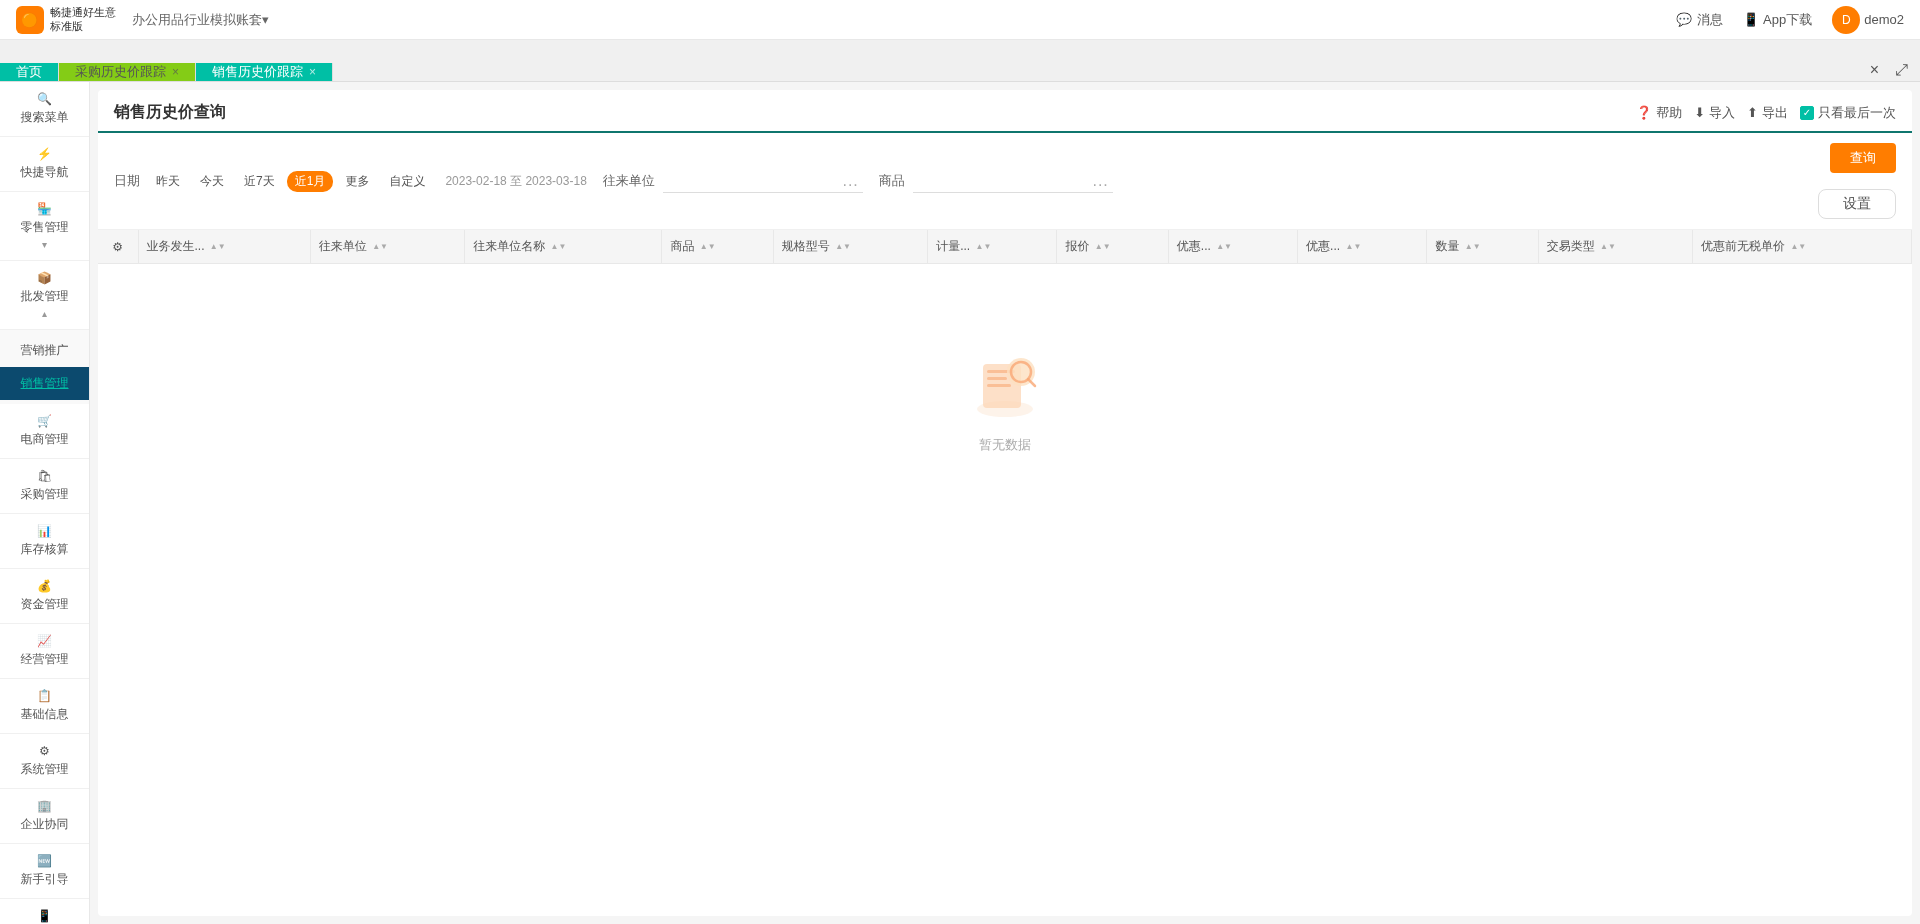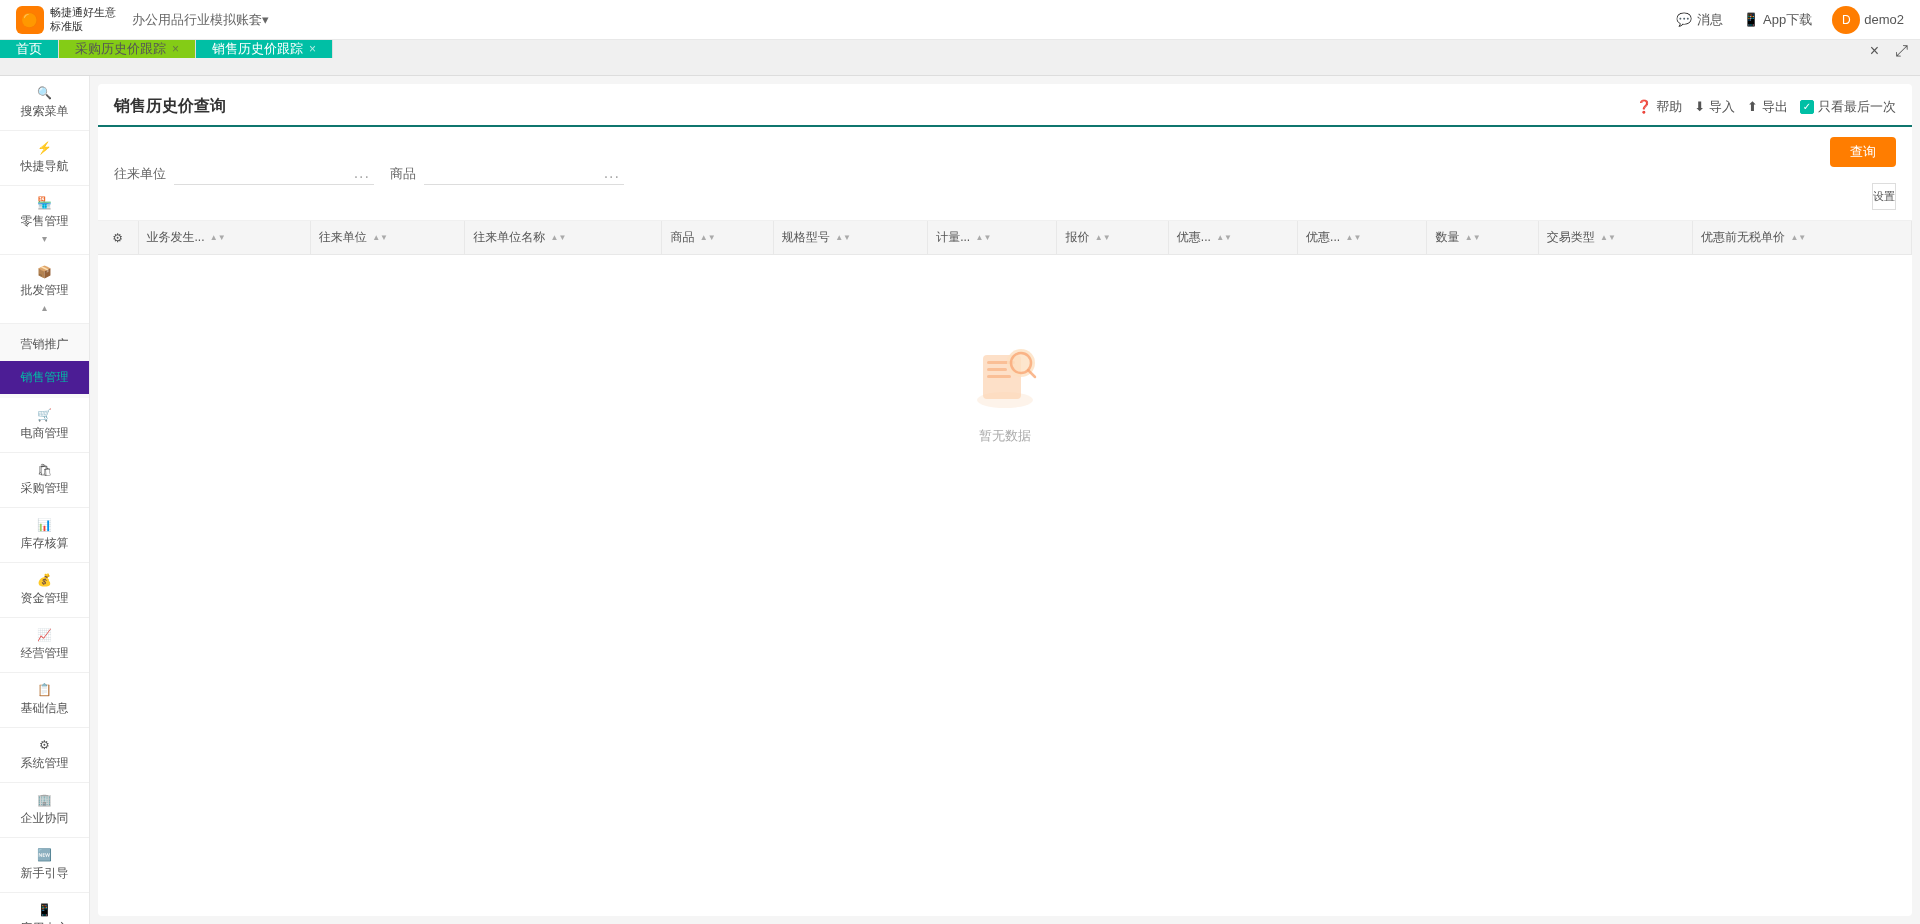--- a/index.html
+++ b/index.html
@@ -71,24 +71,24 @@
       background: #ff7d00;
       display: flex;
       align-items: center;
       justify-content: center;
       color: white;
       font-size: 12px;
     }
 
     
     .tab-bar {
-      height: 36px;
+      height: 42px;
       background: #f0f0f0;
       display: flex;
-      align-items: flex-start;
+      align-items: flex-end;
       flex-shrink: 0;
       border-bottom: 1px solid #ddd;
     }
     .tab-item {
       display: flex;
       align-items: center;
       padding: 0 16px;
       font-size: 13px;
       cursor: pointer;
       gap: 6px;
@@ -163,21 +163,22 @@
     }
     .sidebar-sub-item {
       padding: 8px 12px;
       font-size: 12px;
       color: #555;
       cursor: pointer;
       text-align: center;
     }
     .sidebar-sub-item:hover, .sidebar-sub-item.active {
       color: #00bfa5;
-      background: #4c1d95;
+      background: #0c4a6e;
+      text-decoration: underline;
     }
 
     
     .content-area {
       flex: 1;
       display: flex;
       flex-direction: column;
       overflow: hidden;
       background: #f5f5f5;
     }
@@ -303,23 +304,23 @@
       padding: 6px 20px;
       border-radius: 4px;
       font-size: 13px;
       cursor: pointer;
       white-space: nowrap;
     }
     .setting-btn {
       background: white;
       color: #555;
       border: 1px solid #ddd;
-      padding: 5px 0;
-      border-radius: 0;
-      font-size: 11px;
+      padding: 5px 24px;
+      border-radius: 8px;
+      font-size: 14px;
       cursor: pointer;
     }
     .filter-right {
       display: flex;
       flex-direction: column;
       align-items: flex-end;
       gap: 16px;
       margin-left: auto;
     }
 
@@ -526,20 +527,32 @@
             <span>导出</span>
           </div>
           <label class="checkbox-label">
             <div class="checkbox-checked">✓</div>
             <span>只看最后一次</span>
           </label>
         </div>
       </div>
 
       <div class="filter-bar">
+        <div class="filter-group">
+          <span class="filter-label">日期</span>
+          <div class="date-pills">
+            <span class="date-pill">昨天</span>
+            <span class="date-pill">今天</span>
+            <span class="date-pill">近7天</span>
+            <span class="date-pill active">近1月</span>
+            <span class="date-pill">更多</span>
+            <span class="date-pill">自定义</span>
+          </div>
+          <span class="date-range">2023-02-18 至 2023-03-18</span>
+        </div>
 
         <div class="filter-group">
           <span class="filter-label">往来单位</span>
           <div class="filter-input">
             <span class="filter-input-text"></span>
             <span class="filter-dots">...</span>
           </div>
         </div>
 
         <div class="filter-group">

